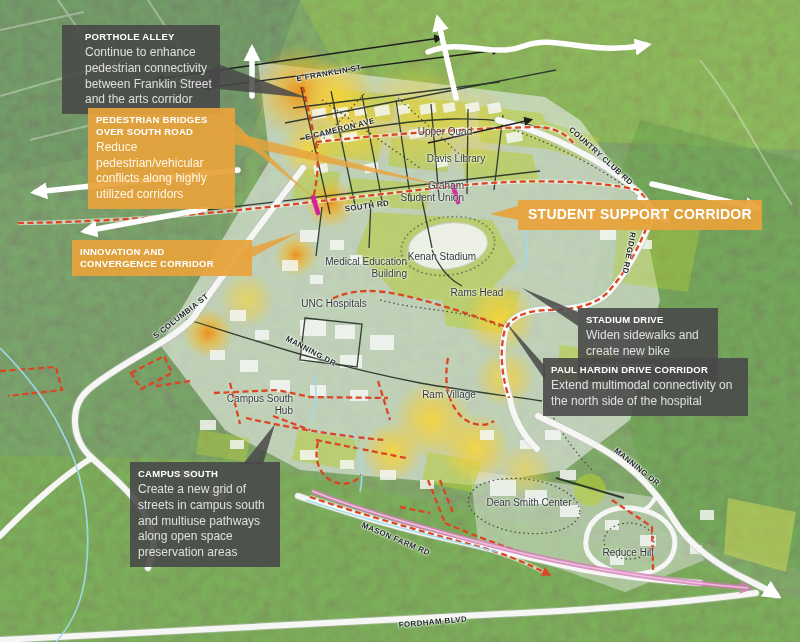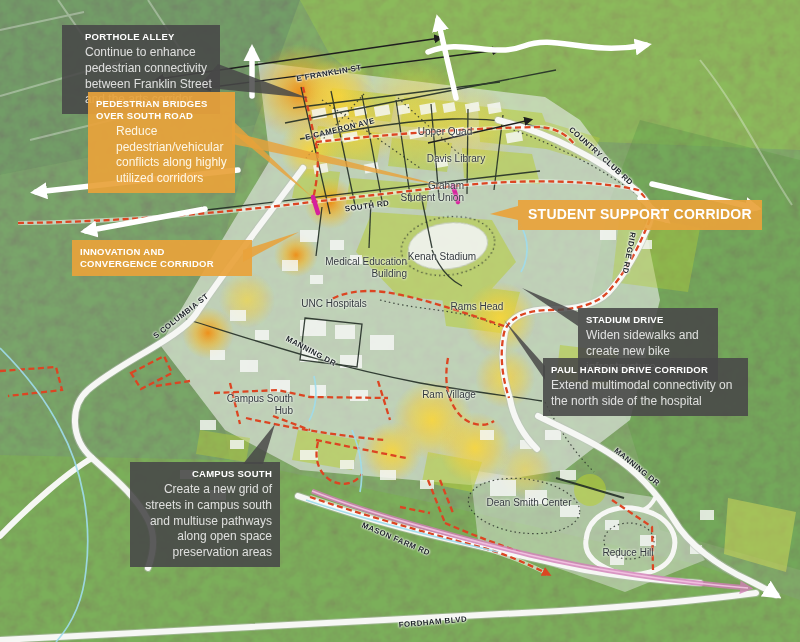--- a/index.html
+++ b/index.html
@@ -5,21 +5,21 @@
   html,body{margin:0;padding:0;background:#222;}
   #stage{position:relative;width:800px;height:642px;overflow:hidden;
          font-family:"Liberation Sans",sans-serif;background:#7d8c6c;}
   #stage svg{position:absolute;left:0;top:0;}
   .co{position:absolute;color:#fff;padding:6px 8px;z-index:6;box-sizing:border-box;}
   .dark{background:rgba(72,72,72,.89);}
   .orange{background:rgba(232,162,59,.93);}
   .co-t{font-weight:bold;font-size:9.5px;letter-spacing:.25px;line-height:1.25;}
   .co-b{font-size:12px;line-height:1.32;color:rgba(255,255,255,.82);margin-top:2px;}
   .co-b:empty{display:none;}
-  .orange .co-b{color:rgba(255,251,238,.95);margin-left:20px;}
+  .orange .co-b{color:rgba(255,251,238,.95);}
   .rl{position:absolute;font-weight:bold;font-size:7.8px;color:#20262a;letter-spacing:.5px;
       white-space:nowrap;text-shadow:0 0 2px #fff,0 0 2px #fff,0 0 3px rgba(255,255,255,.8);z-index:4;}
   .pl{position:absolute;font-size:10px;color:#32383c;white-space:nowrap;
       text-shadow:0 0 2px #fff,0 0 3px rgba(255,255,255,.85);z-index:4;}
   .pl.c{white-space:normal;text-align:right;line-height:1.15;}
 </style>
 </head>
 <body>
 
 <div id="stage">
@@ -318,48 +318,48 @@
 <div class="rl" style="left:637px;top:467px;transform:translate(-50%,-50%) rotate(39deg)">MANNING DR</div>
 <div class="rl" style="left:396px;top:539px;transform:translate(-50%,-50%) rotate(23deg)">MASON FARM RD</div>
 <div class="rl" style="left:433px;top:622px;transform:translate(-50%,-50%) rotate(-5deg)">FORDHAM BLVD</div>
 
 <div class="pl" style="left:445px;top:131px;transform:translate(-50%,-50%)">Upper Quad</div>
 <div class="pl" style="left:456px;top:158px;transform:translate(-50%,-50%)">Davis Library</div>
 <div class="pl c" style="left:432px;top:191px;width:64px;transform:translate(-50%,-50%)">Graham Student Union</div>
 <div class="pl" style="left:442px;top:256px;transform:translate(-50%,-50%)">Kenan Stadium</div>
 <div class="pl c" style="left:363px;top:267px;width:88px;transform:translate(-50%,-50%)">Medical Education Building</div>
 <div class="pl" style="left:334px;top:303px;transform:translate(-50%,-50%)">UNC Hospitals</div>
-<div class="pl" style="left:477px;top:306px;transform:translate(-50%,-50%)">Rams Head</div>
+<div class="pl" style="left:477px;top:292px;transform:translate(-50%,-50%)">Rams Head</div>
 <div class="pl" style="left:449px;top:394px;transform:translate(-50%,-50%)">Ram Village</div>
 <div class="pl c" style="left:253px;top:404px;width:80px;transform:translate(-50%,-50%)">Campus South Hub</div>
 <div class="pl" style="left:529px;top:502px;transform:translate(-50%,-50%)">Dean Smith Center</div>
 <div class="pl" style="left:628px;top:552px;transform:translate(-50%,-50%)">Reduce Hill</div>
 
 <div class="co dark" style="left:62px;top:25px;width:158px;padding-left:23px;">
   <div class="co-t">PORTHOLE ALLEY</div>
   <div class="co-b">Continue to enhance pedestrian connectivity between Franklin Street and the arts corridor</div>
 </div>
-<div class="co orange" style="left:88px;top:92px;width:147px;">
+<div class="co orange" style="left:88px;top:108px;width:147px;">
   <div class="co-t">PEDESTRIAN BRIDGES OVER SOUTH ROAD</div>
   <div class="co-b">Reduce pedestrian/vehicular conflicts along highly utilized corridors</div>
 </div>
 <div class="co orange" style="left:72px;top:240px;width:180px;">
   <div class="co-t">INNOVATION AND CONVERGENCE CORRIDOR</div>
 
 </div>
 <div class="co orange" style="left:518px;top:200px;padding:6px 10px;">
   <div class="co-t" style="font-size:14px;">STUDENT SUPPORT CORRIDOR</div>
 
 </div>
 <div class="co dark" style="left:578px;top:308px;width:140px;">
   <div class="co-t">STADIUM DRIVE</div>
   <div class="co-b">Widen sidewalks and create new bike infrastructure</div>
 </div>
 <div class="co dark" style="left:543px;top:358px;width:205px;">
   <div class="co-t">PAUL HARDIN DRIVE CORRIDOR</div>
   <div class="co-b">Extend multimodal connectivity on the north side of the hospital</div>
 </div>
-<div class="co dark" style="left:130px;top:462px;width:150px;text-align:right;">
+<div class="co dark" style="left:130px;top:462px;width:150px;">
   <div class="co-t">CAMPUS SOUTH</div>
   <div class="co-b">Create a new grid of streets in campus south and multiuse pathways along open space preservation areas</div>
 </div>
 
 </div>
 
 </body></html>

